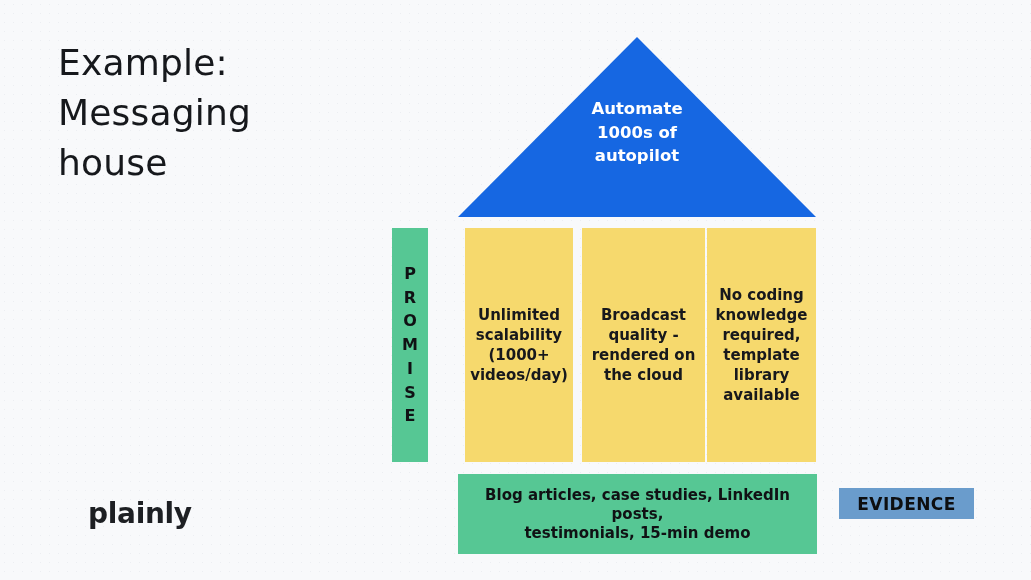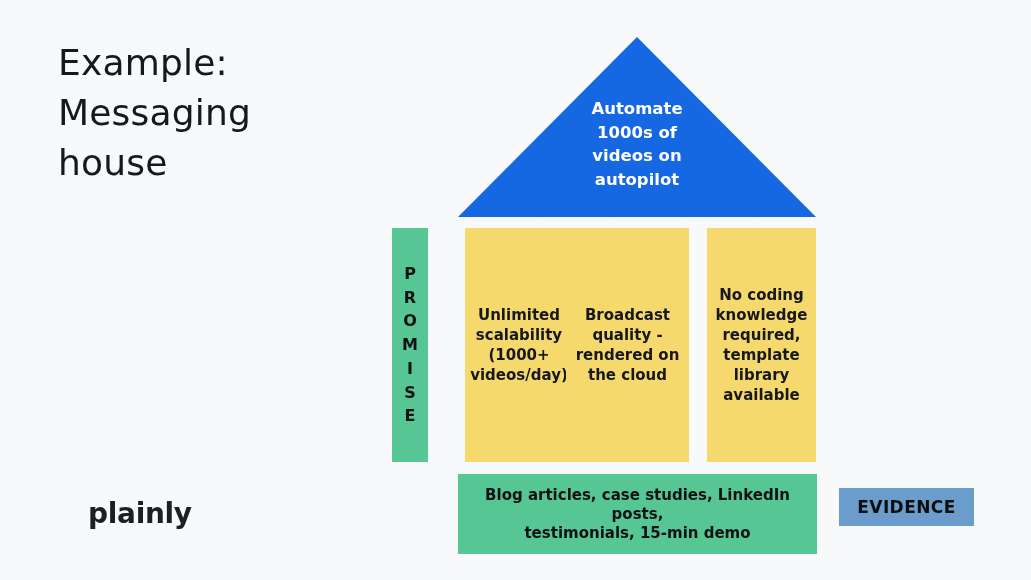--- a/index.html
+++ b/index.html
@@ -82,21 +82,21 @@
     justify-content: center;
     text-align: center;
     color: #17181c;
     font-weight: bold;
     font-size: 15px;
     line-height: 20px;
     box-sizing: border-box;
     padding: 4px;
   }
   .pillar-1 { left: 465px; width: 108px; }
-  .pillar-2 { left: 566px; width: 123px; }
+  .pillar-2 { left: 582px; width: 123px; }
   .pillar-3 { left: 707px; width: 109px; }
 
   
   .foundation {
     position: absolute;
     left: 458px;
     top: 474px;
     width: 359px;
     height: 80px;
     background: #56c794;
@@ -110,21 +110,21 @@
     font-size: 15px;
     line-height: 19px;
   }
 
   
   .evidence {
     position: absolute;
     left: 839px;
     top: 488px;
     width: 135px;
-    height: 38px;
+    height: 31px;
     background: #6a9ccc;
     display: flex;
     align-items: center;
     justify-content: center;
     color: #0d0e10;
     font-weight: bold;
     font-size: 17px;
     letter-spacing: 0.4px;
   }
 
@@ -148,21 +148,20 @@
   <div class="title">
     <div>Example:</div>
     <div>Messaging</div>
     <div>house</div>
   </div>
 
   <div class="roof-triangle"></div>
   <div class="roof-text">
     <div>Automate</div>
     <div>1000s of</div>
-    <div>videos on</div>
     <div>autopilot</div>
   </div>
 
   <div class="promise-bar">
     <span>P</span>
     <span>R</span>
     <span>O</span>
     <span>M</span>
     <span>I</span>
     <span>S</span>

